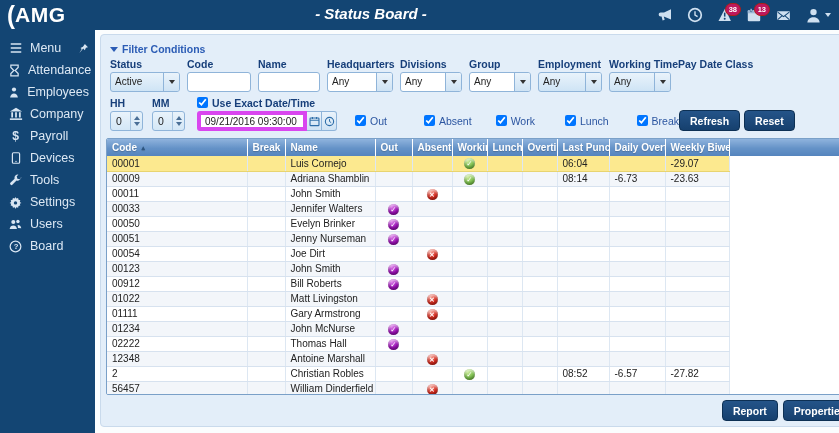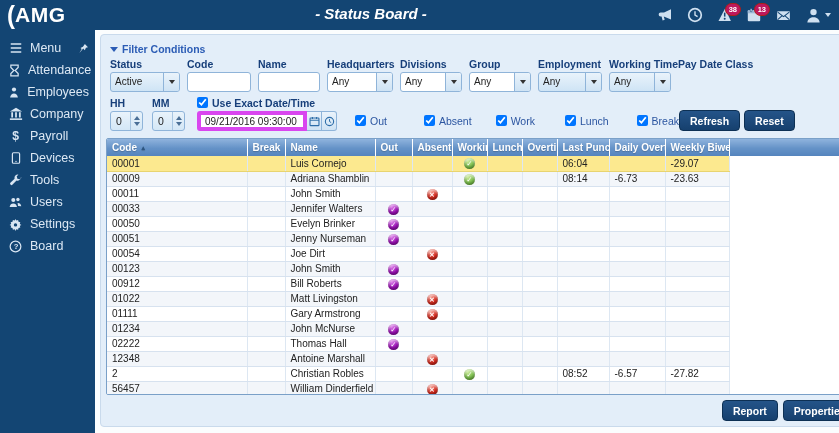--- a/index.html
+++ b/index.html
@@ -190,37 +190,37 @@
       <div class="side-item">
         <span class="side-ic">
           <svg width="13" height="13" viewBox="0 0 16 16">
             <path d="M14.5 4.2a4 4 0 0 1-5.2 3.9L4.4 13a1.7 1.7 0 1 1-2.4-2.4L6.9 5.7A4 4 0 0 1 11.6.8L9.5 2.9l.8 2.8 2.8.8 2.1-2.1q.1.4.1.9z" fill="#d8e5f2"></path>
           </svg>
         </span>
         <span class="side-label">Tools</span>
       </div>
       <div class="side-item">
         <span class="side-ic">
+          <svg width="13" height="13" viewBox="0 0 16 16">
+            <path d="M8 1.1 9 3.1l2.2-.6.5 2.2 2.2.5-.6 2.2 2 1.1-2 1.1.6 2.2-2.2.5-.5 2.2-2.2-.6-1 2-1-2-2.2.6-.5-2.2-2.2-.5.6-2.2-2-1.1 2-1.1-.6-2.2 2.2-.5.5-2.2 2.2.6z" fill="#d8e5f2"></path>
+            <circle cx="8" cy="8.5" r="2.1" fill="#134573"></circle>
+          </svg>
+        </span>
+        <span class="side-label">Settings</span>
+      </div>
+      <div class="side-item">
+        <span class="side-ic">
           <svg width="15" height="13" viewBox="0 0 16 16">
             <circle cx="5.3" cy="5" r="2.5" fill="#d8e5f2"></circle>
             <circle cx="11" cy="4.4" r="2.1" fill="#d8e5f2"></circle>
             <path d="M.8 13.5C1.2 10.5 3 9.2 5.3 9.2s4.1 1.3 4.5 4.3z" fill="#d8e5f2"></path>
             <path d="M10.6 8.7c2.2-.2 4 1 4.5 3.8l-4-.1z" fill="#d8e5f2"></path>
           </svg>
         </span>
         <span class="side-label">Users</span>
-      </div>
-      <div class="side-item">
-        <span class="side-ic">
-          <svg width="13" height="13" viewBox="0 0 16 16">
-            <path d="M8 1.1 9 3.1l2.2-.6.5 2.2 2.2.5-.6 2.2 2 1.1-2 1.1.6 2.2-2.2.5-.5 2.2-2.2-.6-1 2-1-2-2.2.6-.5-2.2-2.2-.5.6-2.2-2-1.1 2-1.1-.6-2.2 2.2-.5.5-2.2 2.2.6z" fill="#d8e5f2"></path>
-            <circle cx="8" cy="8.5" r="2.1" fill="#134573"></circle>
-          </svg>
-        </span>
-        <span class="side-label">Settings</span>
       </div>
       <div class="side-item">
         <span class="side-ic">
           <svg width="13" height="13" viewBox="0 0 16 16">
             <circle cx="8" cy="8" r="6.6" fill="none" stroke="#d8e5f2" stroke-width="1.5"></circle>
             <text x="5.7" y="11.4" font-size="9.5" font-weight="bold" fill="#d8e5f2" font-family="Liberation Sans,sans-serif">?</text>
           </svg>
         </span>
         <span class="side-label">Board</span>
       </div>

